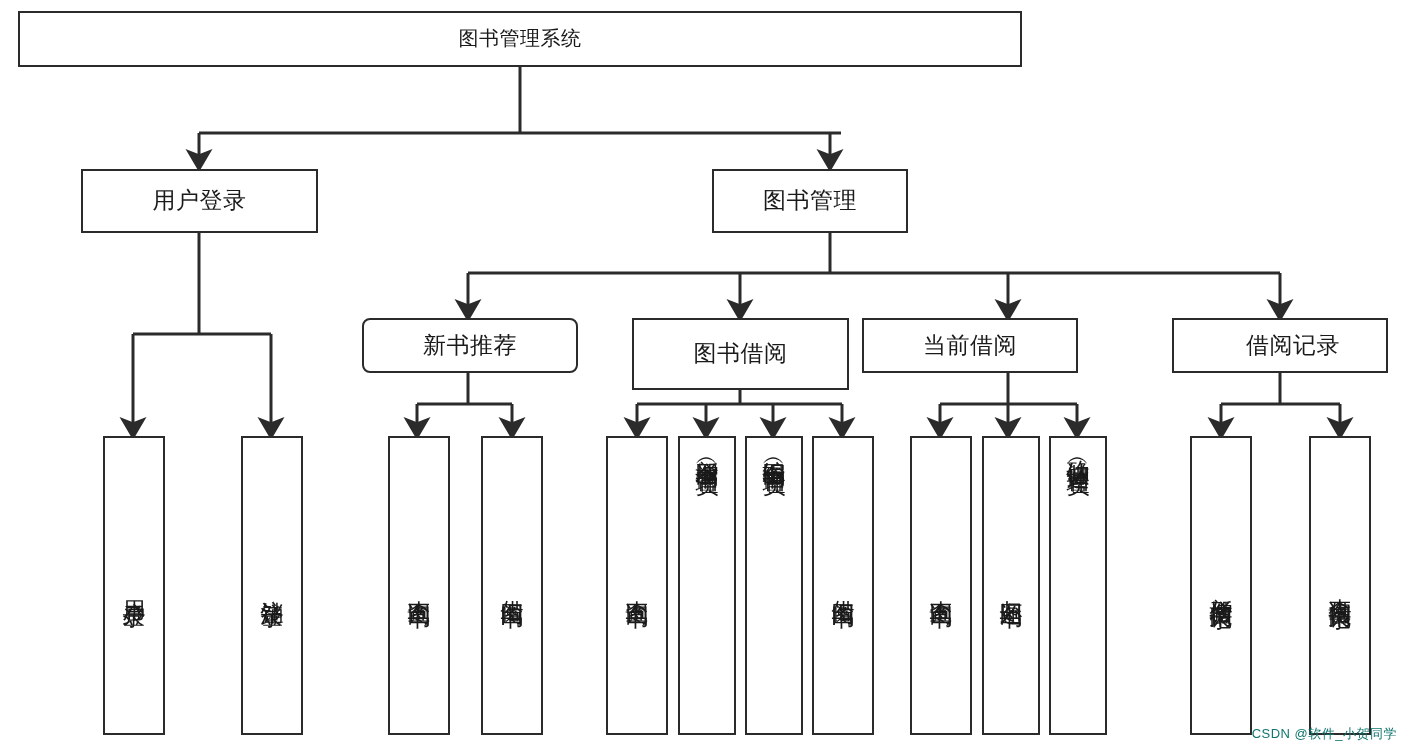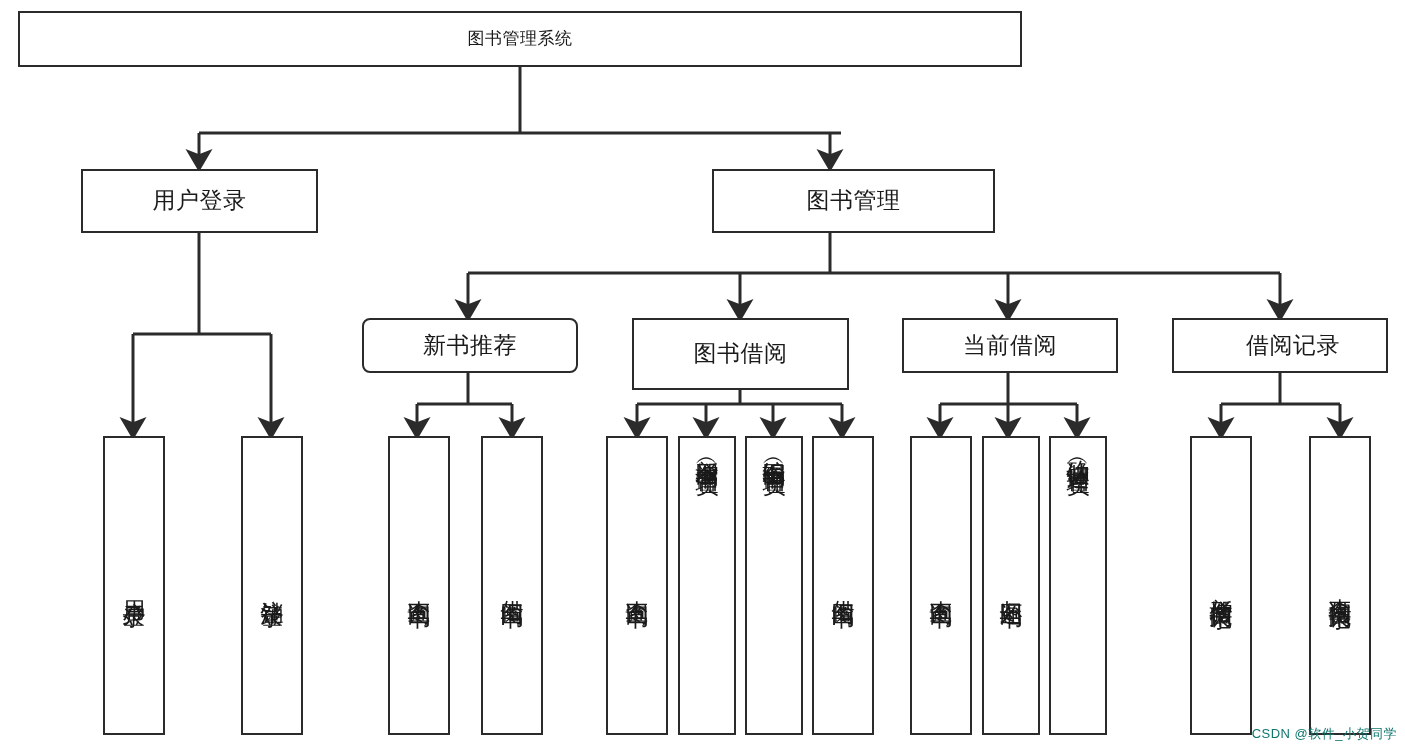--- a/index.html
+++ b/index.html
@@ -40,21 +40,21 @@
     text-align: center;
     line-height: 1.18;
     letter-spacing: 0.5px;
   }
   
   .node.horiz .node-label {
     writing-mode: horizontal-tb;
     font-size: 23px;
   }
   .node.root .node-label {
-    font-size: 17px;
+    font-size: 20px;
   }
   
   .node.vert {
     align-items: flex-start;
     justify-content: center;
     padding-top: 4px;
   }
   .node.vert .node-label {
     writing-mode: vertical-rl;
     text-orientation: upright;
@@ -132,31 +132,31 @@
     </g>
   </svg>
 
   <div class="node horiz root" style="left:18px; top:11px; width:1004px; height:56px;">
     <span class="node-label">图书管理系统</span>
   </div>
 
   <div class="node horiz" style="left:81px; top:169px; width:237px; height:64px;">
     <span class="node-label">用户登录</span>
   </div>
-  <div class="node horiz" style="left:712px; top:169px; width:283px; height:64px;">
+  <div class="node horiz" style="left:712px; top:169px; width:196px; height:64px;">
     <span class="node-label">图书管理</span>
   </div>
 
   <div class="node horiz" style="left:362px; top:318px; width:216px; height:55px;border-radius:8px;">
     <span class="node-label">新书推荐</span>
   </div>
   <div class="node horiz" style="left:632px; top:318px; width:217px; height:72px;">
     <span class="node-label">图书借阅</span>
   </div>
-  <div class="node horiz" style="left:902px; top:318px; width:216px; height:55px;">
+  <div class="node horiz" style="left:862px; top:318px; width:216px; height:55px;">
     <span class="node-label">当前借阅</span>
   </div>
   <div class="node horiz" style="left:1172px; top:318px; width:216px; height:55px;padding-left:26px;">
     <span class="node-label">借阅记录</span>
   </div>
 
   <div class="node vert centered" style="left:103px; top:436px; width:62px; height:299px;">
     <span class="node-label">用户登录</span>
   </div>
   <div class="node vert centered" style="left:241px; top:436px; width:62px; height:299px;">

